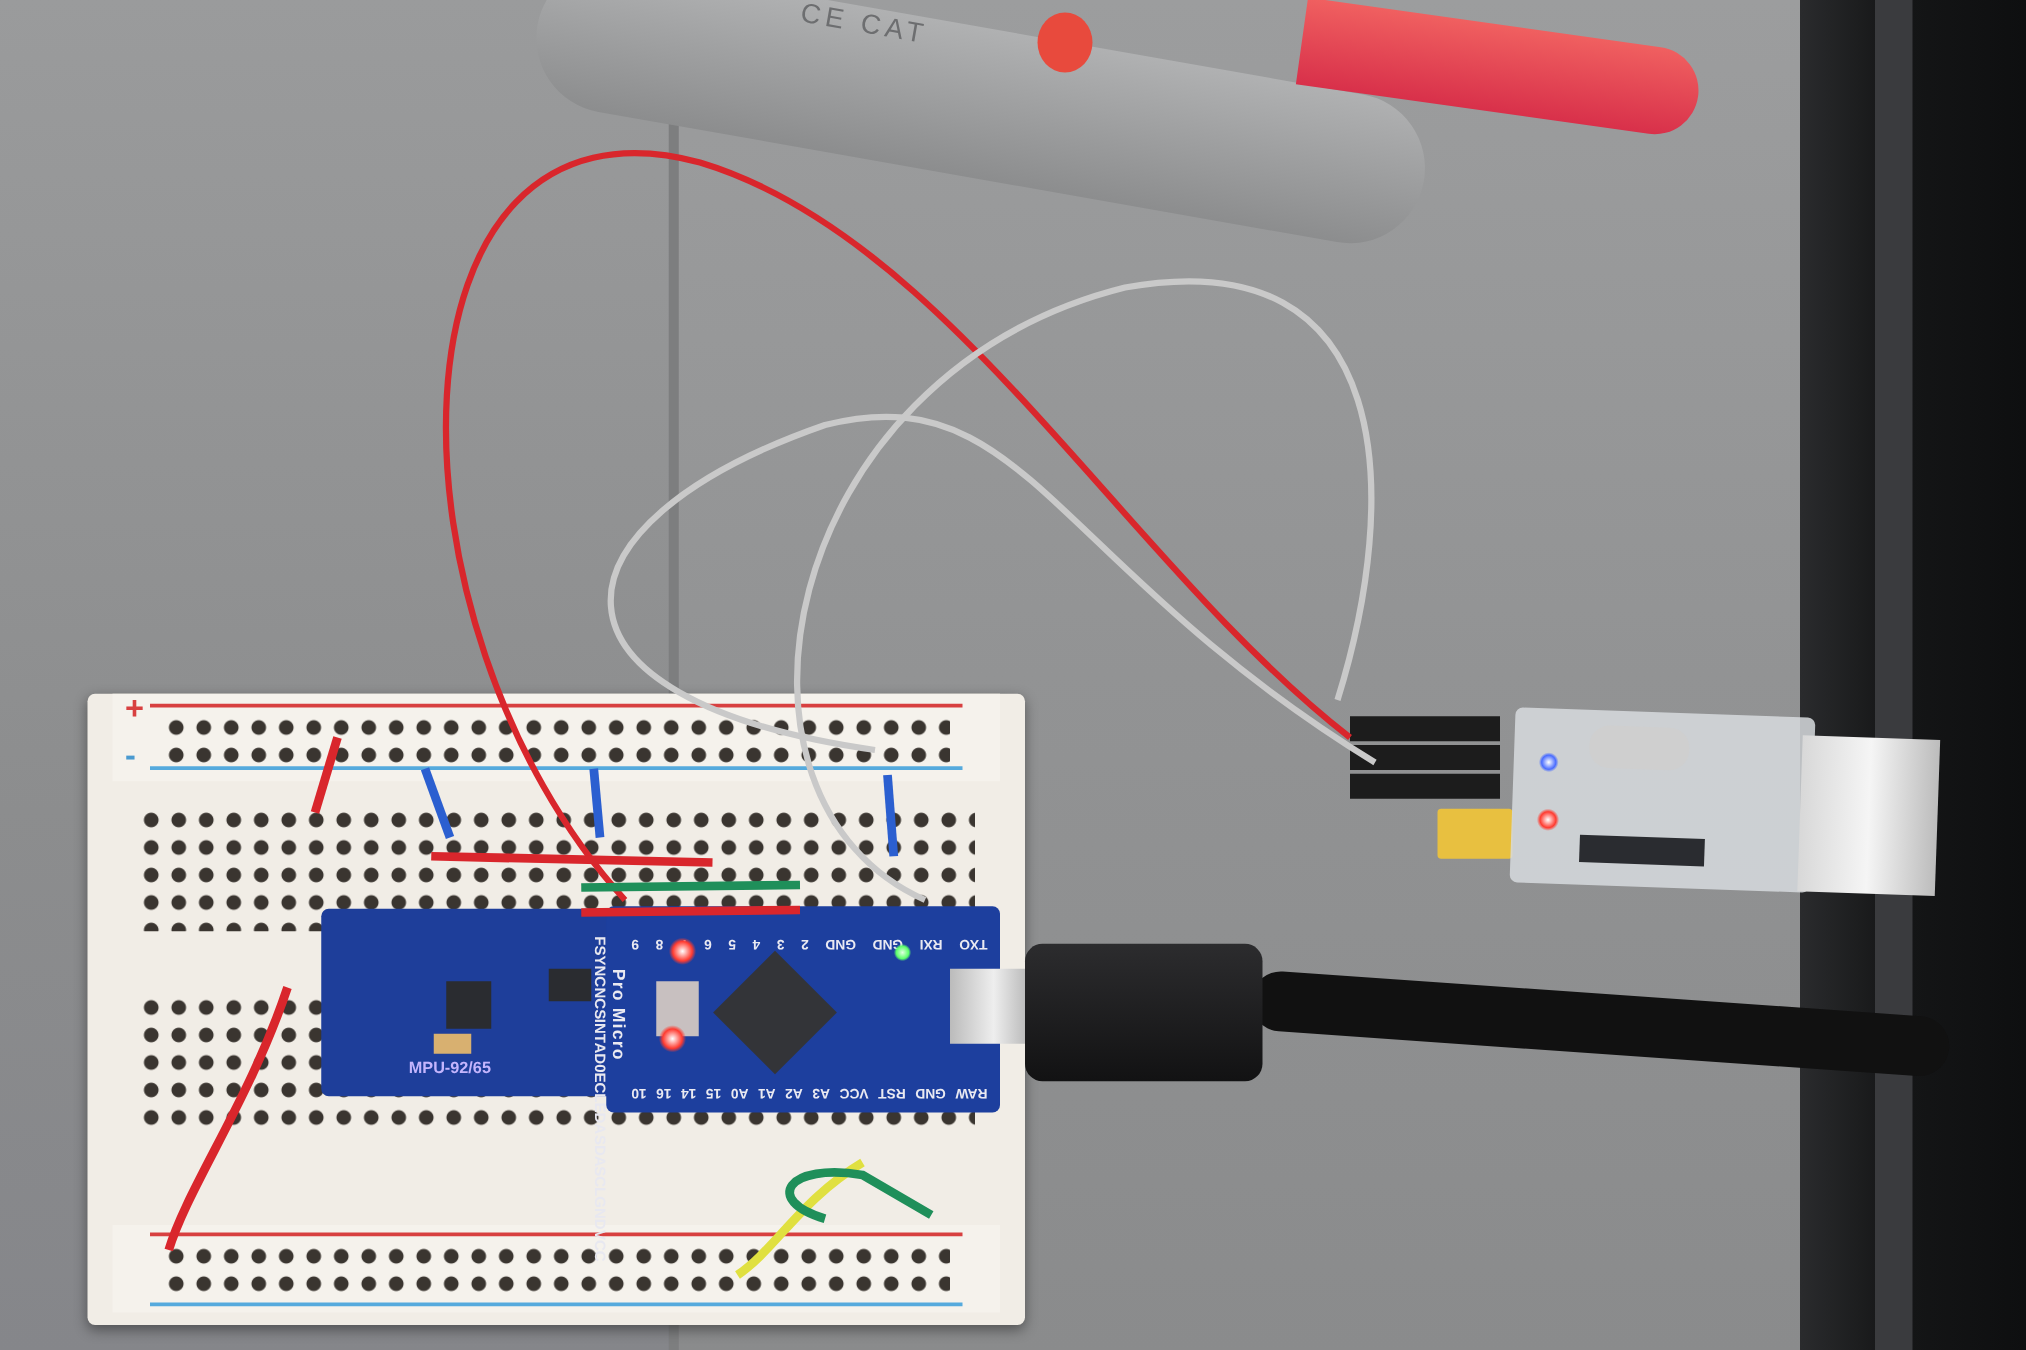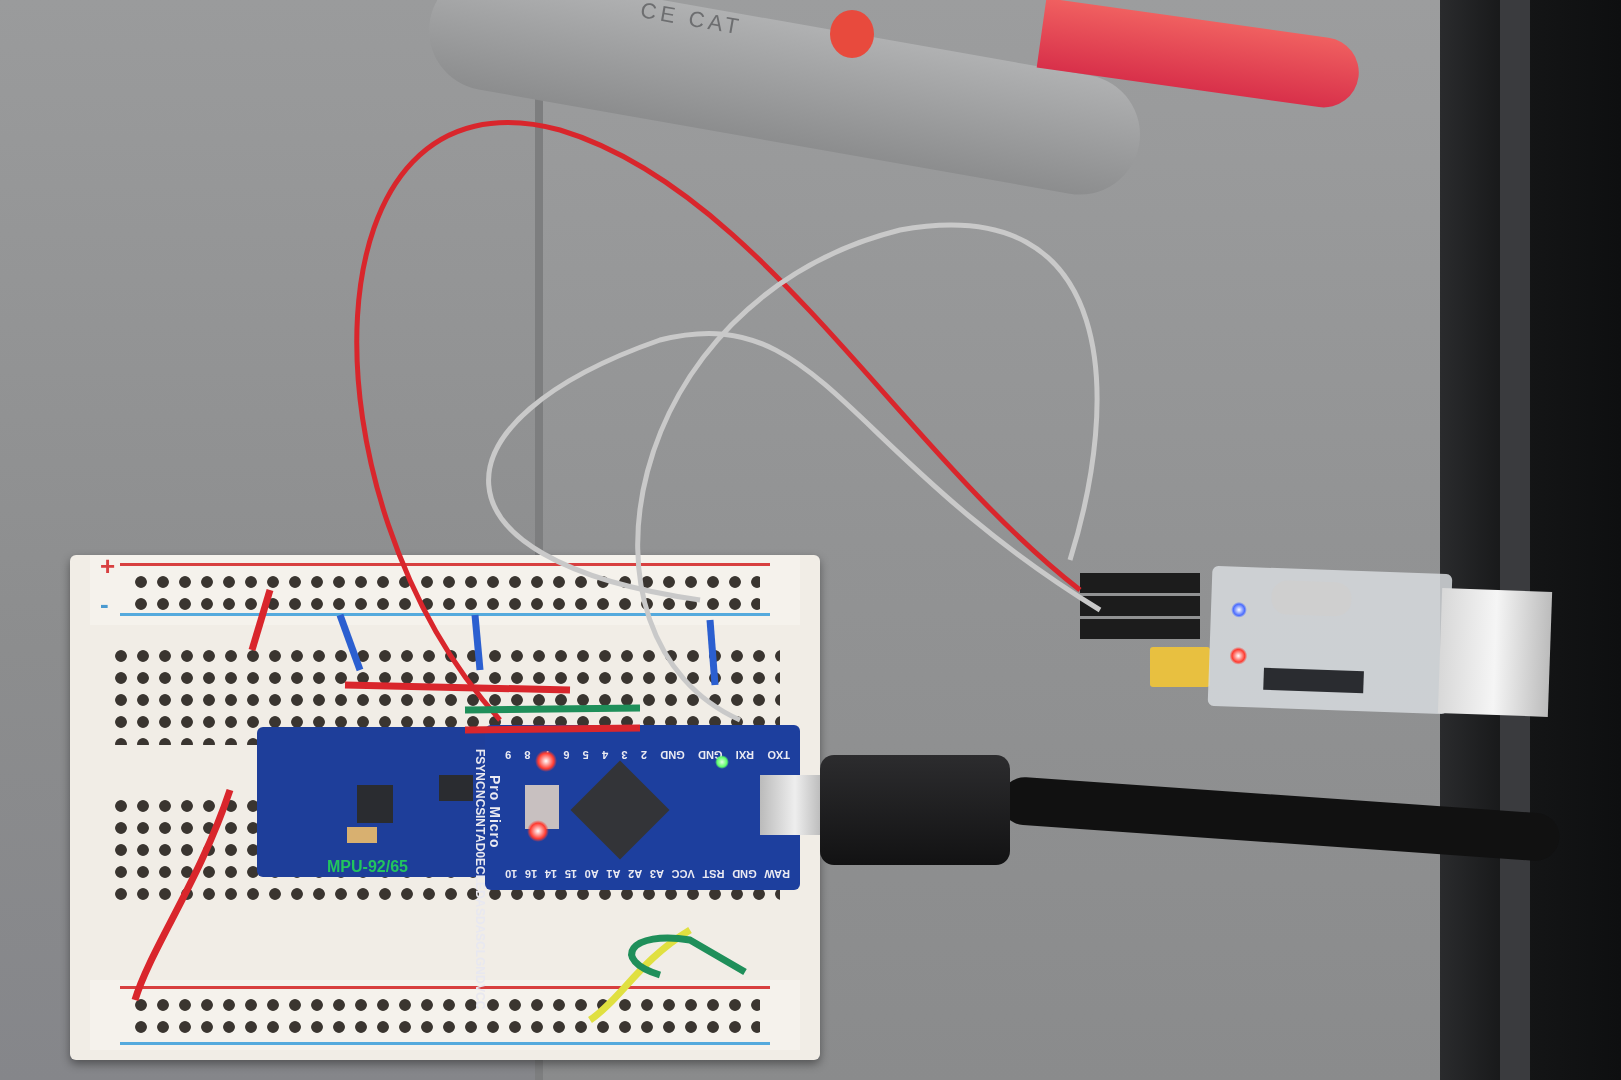--- a/index.html
+++ b/index.html
@@ -31,21 +31,21 @@
   .rail { position:absolute; left:20px; right:20px; height:70px; background:#f5f2ec; }
   .rail .red-line { position:absolute; left:30px; right:30px; height:3px; background:#d84040; }
   .rail .blue-line { position:absolute; left:30px; right:30px; height:3px; background:#55aadd; }
   .rail-sign { position:absolute; font-size:26px; font-weight:bold; }
   .holes { position:absolute; background-image:radial-gradient(#3a3530 35%, transparent 40%); background-size:22px 22px; }
 
   .mpu { position:absolute; left:257px; top:727px; width:240px; height:150px;
     background:#1e3e9a; border-radius:6px; }
   .mpu .pin-labels { position:absolute; left:10px; top:22px; right:10px; display:flex; justify-content:space-between;
     color:#e8e8f0; font-size:12px; font-weight:bold; writing-mode:vertical-rl; }
-  .mpu .title { position:absolute; left:70px; bottom:1px; color:#22c55e; font-size:16px; font-weight:bold; }
+  .mpu .title { position:absolute; left:70px; bottom:16px; color:#c4b5fd; font-size:13px; font-weight:bold; }
   .chip { position:absolute; background:#2a2c30; }
   .promicro { position:absolute; left:485px; top:725px; width:315px; height:165px;
     background:#1d3f9e; border-radius:6px; }
   .promicro .pin-top { position:absolute; left:20px; right:10px; top:24px; color:#eaeaf2; font-size:11px; font-weight:bold; display:flex; justify-content:space-between; transform:rotate(180deg); }
   .promicro .pin-bot { position:absolute; left:20px; right:10px; bottom:10px; color:#eaeaf2; font-size:11px; font-weight:bold; display:flex; justify-content:space-between; transform:rotate(180deg); }
   .promicro .brand { position:absolute; left:2px; top:50px; color:#eaeaf2; font-size:14px; font-weight:bold; writing-mode:vertical-rl; letter-spacing:1px; }
   .led { position:absolute; border-radius:50%; }
   .usb-cable-plug { position:absolute; left:820px; top:755px; width:190px; height:110px; background:linear-gradient(180deg,#2c2c2e,#121213); border-radius:14px; }
   .usb-cable { position:absolute; left:1000px; top:795px; width:560px; height:48px; background:#111; border-radius:24px; transform:rotate(4deg); }
   .micro-usb { position:absolute; left:760px; top:775px; width:70px; height:60px; background:linear-gradient(90deg,#bbb,#eee,#aaa); }

